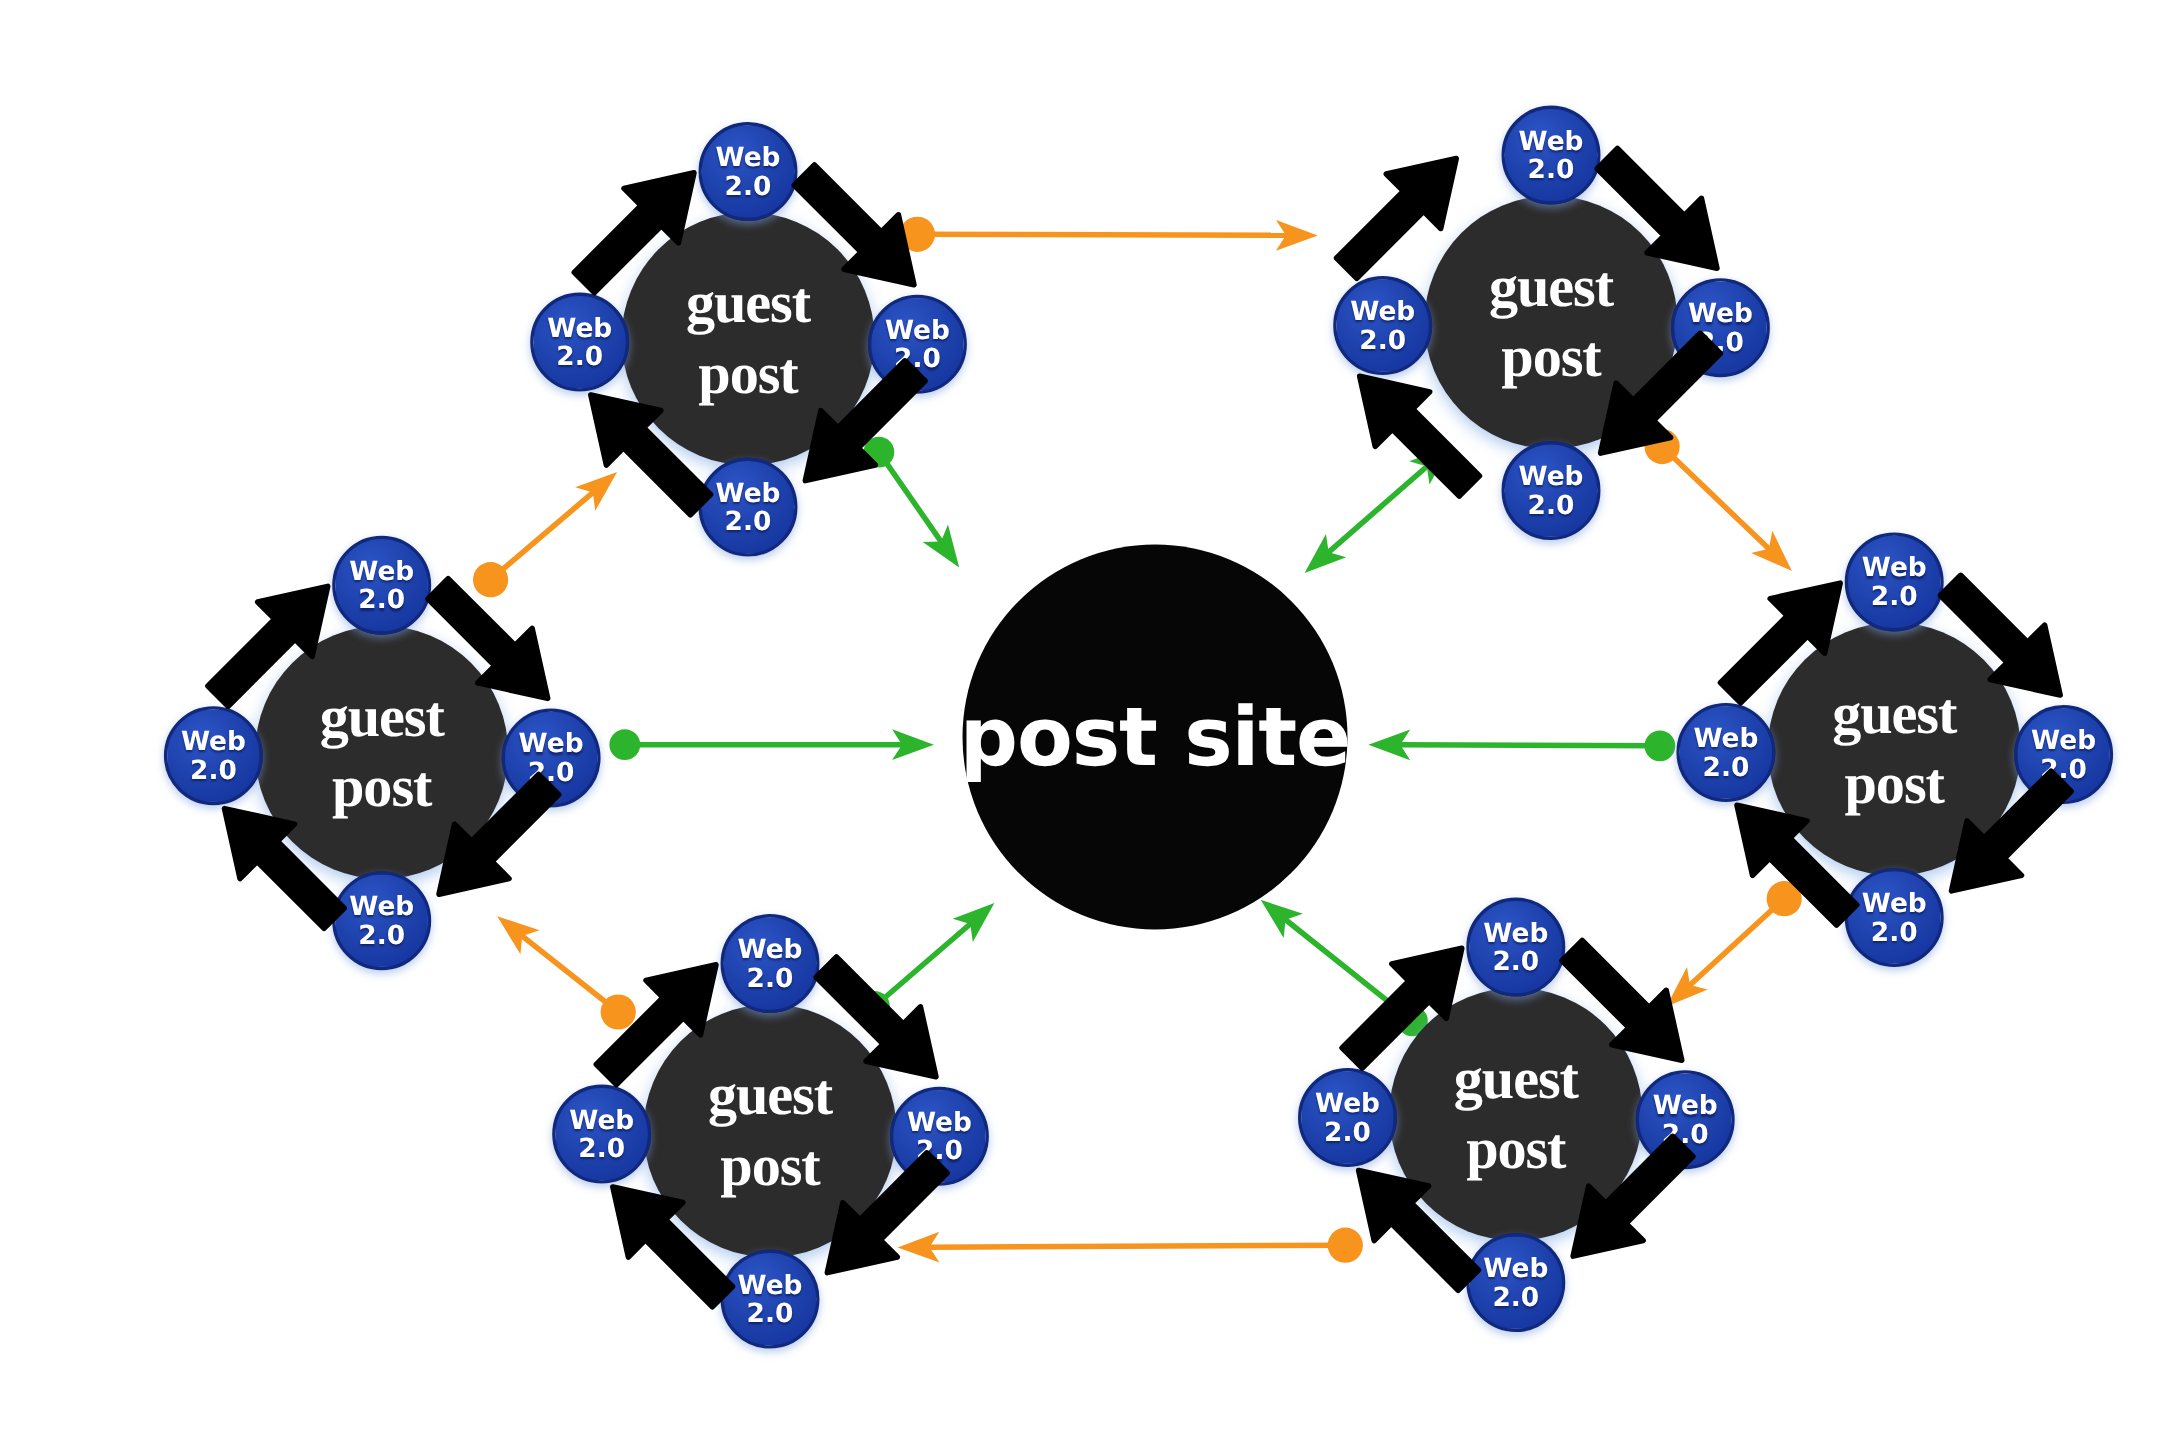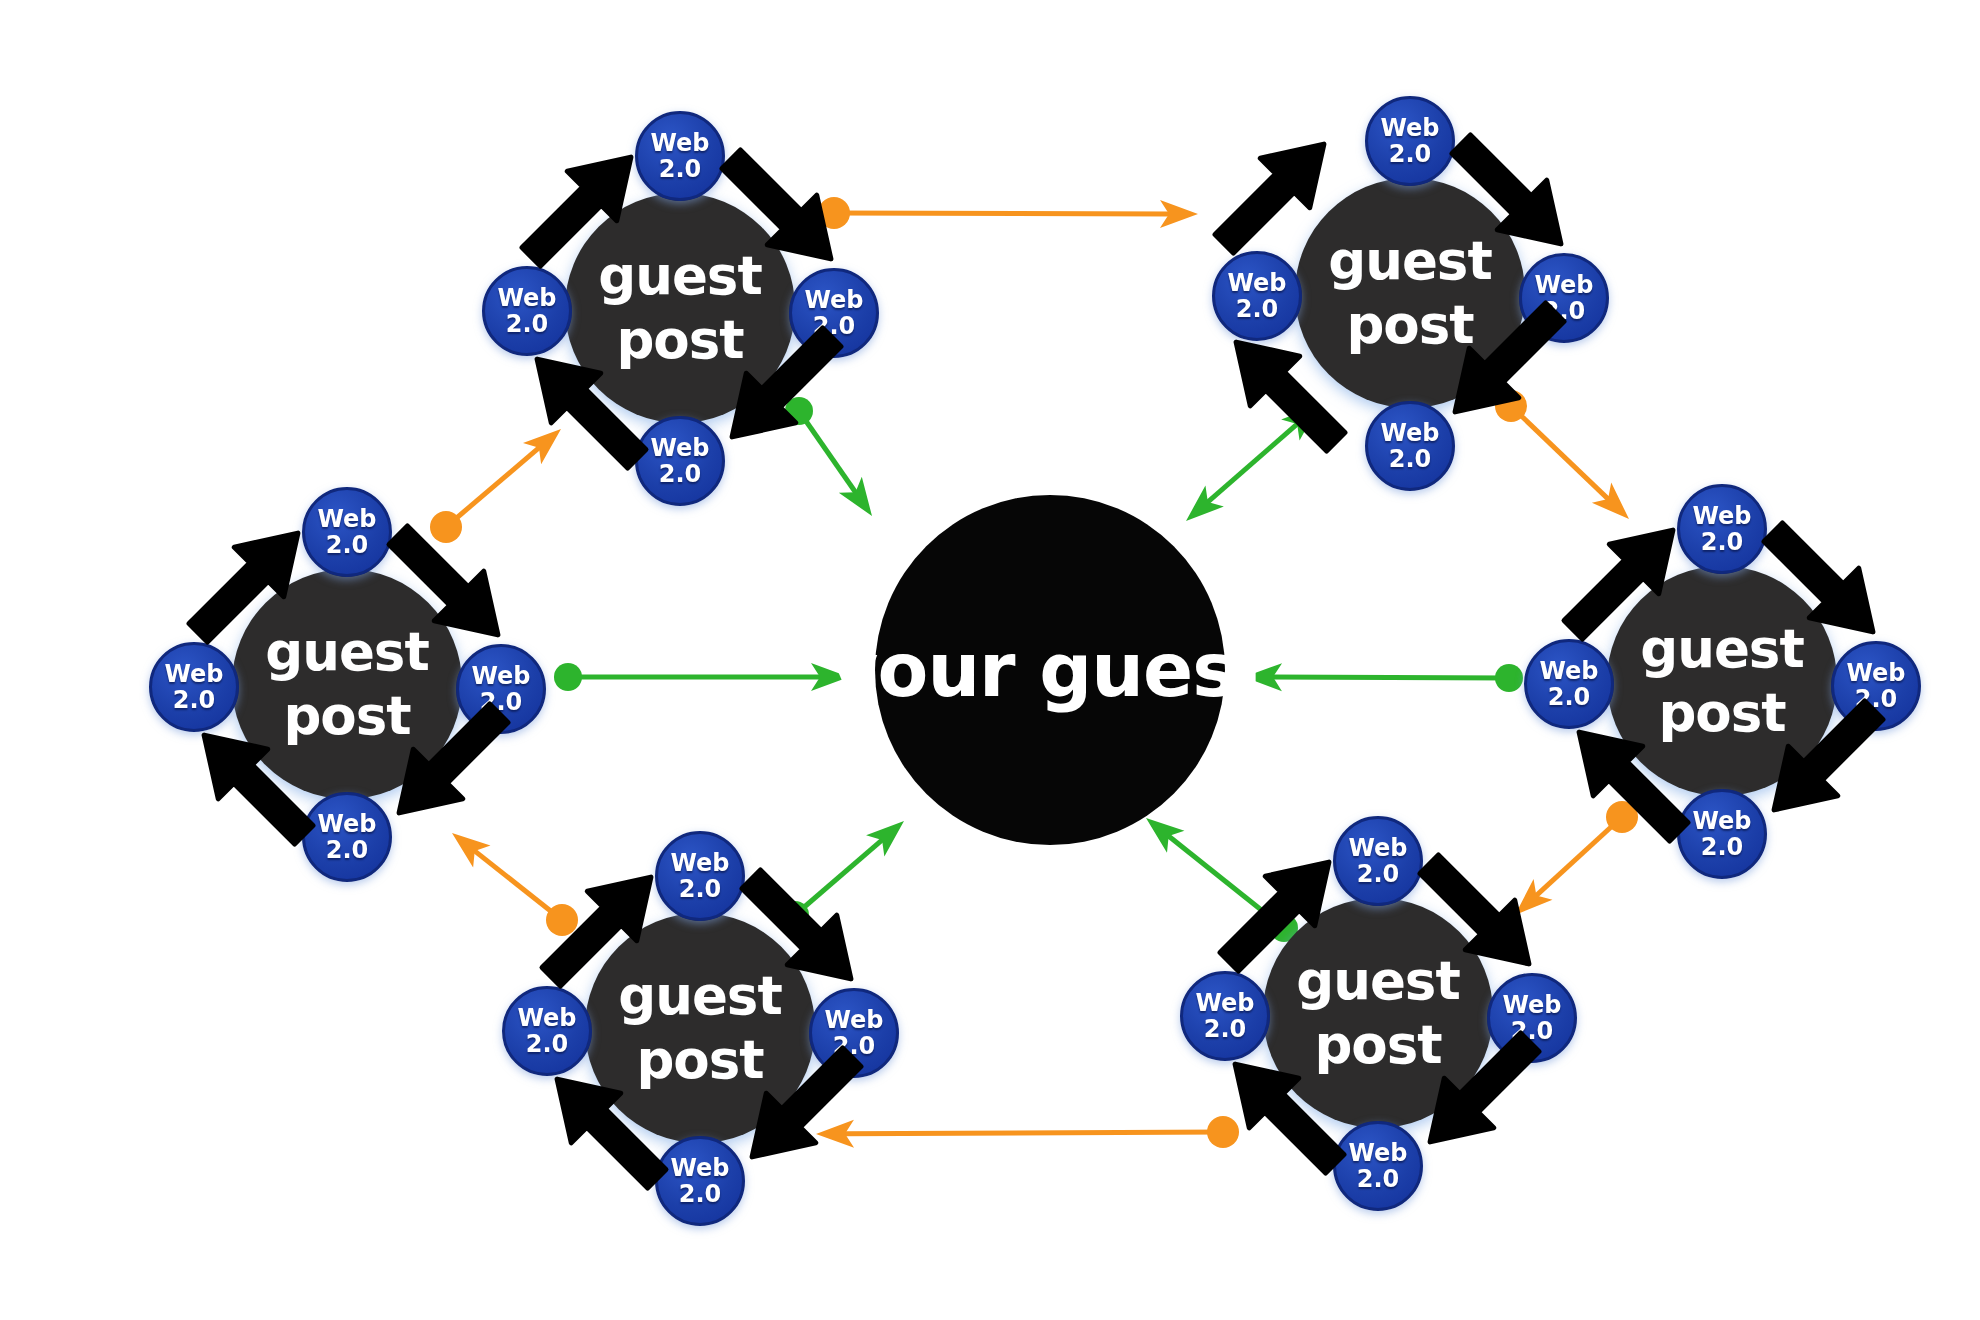--- a/index.html
+++ b/index.html
@@ -11,21 +11,21 @@
   .center-node{
     position:absolute;border-radius:50%;transform:translate(-50%,-50%);
     display:flex;align-items:center;justify-content:center;z-index:3;
   }
   .center-label{font-size:74px;letter-spacing:-1px;white-space:nowrap;}
   .cluster{position:absolute;width:0;height:0;}
   .gp-circle{
     position:absolute;width:230px;height:230px;border-radius:50%;
     transform:translate(-50%,-50%);
     display:flex;flex-direction:column;align-items:center;justify-content:center;
-    z-index:2;box-shadow:0 5px 14px rgba(125,170,230,.6);
+    z-index:2;box-shadow:0 5px 14px rgba(125,170,230,.6);font-family:Liberation Serif, serif;
   }
   .gp-line{font-size:53px;line-height:64px;letter-spacing:-1px;}
   .badge{
     position:absolute;width:84px;height:84px;border-radius:50%;
     transform:translate(-50%,-50%);
     display:flex;flex-direction:column;align-items:center;justify-content:center;
     z-index:3;box-shadow:0 3px 8px rgba(125,160,220,.55);
   }
   .badge-line{font-size:24px;line-height:26px;text-shadow:0 2px 2px rgba(5,15,60,.6);}
   .rot-arrow{position:absolute;width:150px;height:84px;z-index:4;}
@@ -345,15 +345,15 @@
           </svg>
         </div>
         <div class="rot-arrow" style="left: -92px; top: 102px; transform: translate(-50%, -50%) rotate(-135deg);">
           <svg viewBox="0 0 150 84">
             <path d="M6 29 L92 29 L92 7 L147 42 L92 77 L92 55 L6 55 Z" fill="#000000" stroke="#000000" stroke-width="5" stroke-linejoin="round"></path>
           </svg>
         </div>
       </div>
     </div>
   <div class="center-node" id="center-node" style="left: 1050px; top: 670px; width: 350px; height: 350px; background: rgb(6, 6, 6); color: rgb(255, 255, 255);">
-    <span class="center-label">your guest</span>
+    <span class="center-label">post site</span>
   </div>
 </div>
 
 </body></html>

